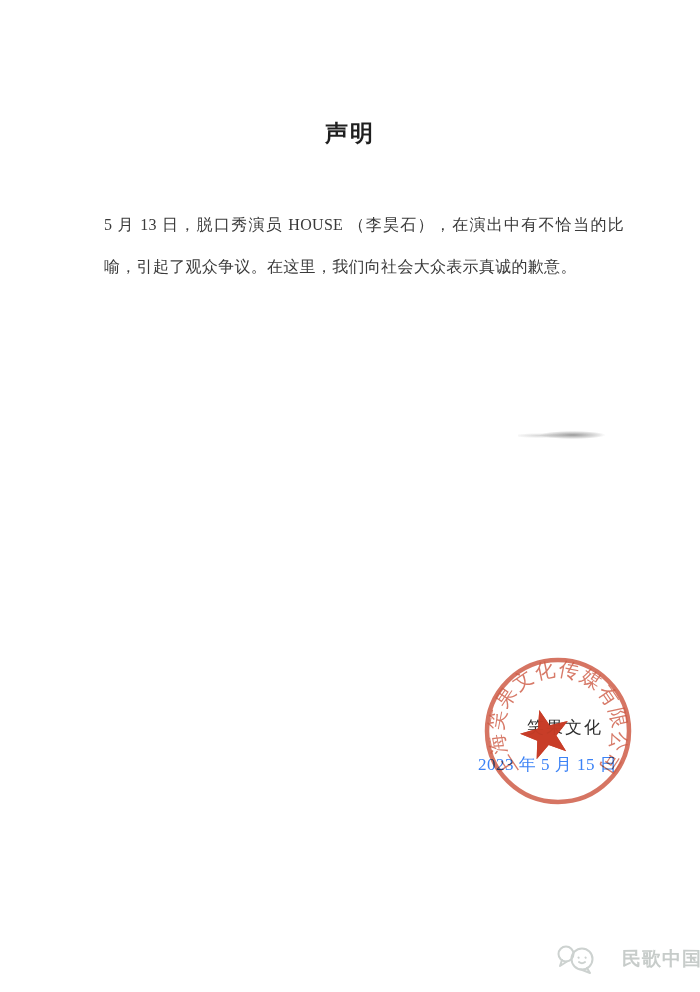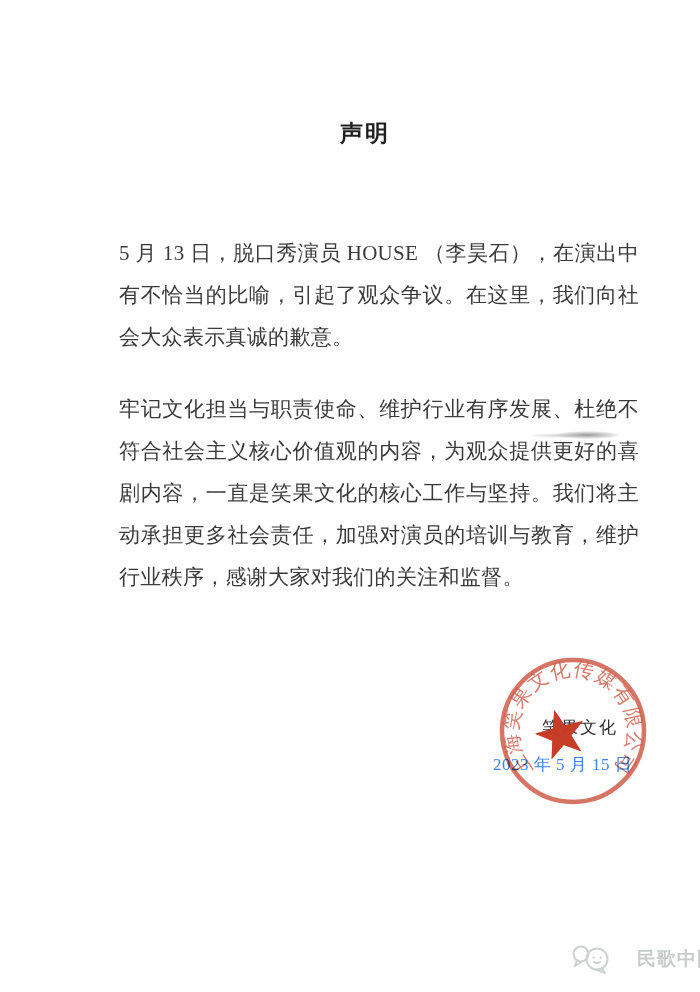--- a/index.html
+++ b/index.html
@@ -3,36 +3,36 @@
 <meta charset="utf-8">
 <style>
   html, body { margin: 0; padding: 0; }
   body {
     width: 700px; height: 992px;
     background: #ffffff;
     position: relative;
     overflow: hidden;
     font-family: "Liberation Serif", "DejaVu Serif", serif;
   }
-  .page { position: absolute; inset: 0; background: #ffffff; margin-left: 15px; }
+  .page { position: absolute; inset: 0; background: #ffffff; }
 
   .title {
     position: absolute;
     top: 118px; left: 0; width: 700px;
     text-align: center;
     font-size: 23px;
     font-weight: bold;
     color: #1f1f1f;
     letter-spacing: 2px;
   }
 
   .body-text {
     position: absolute;
-    left: 104px; top: 232px; width: 520px;
-    font-size: 21px;
+    left: 104px; top: 204px; width: 520px;
+    font-size: 16px;
     letter-spacing: 0.3px;
     color: #3a3a3a;
     line-height: 42px;
     text-align: justify;
     text-justify: inter-ideograph;
   }
   .body-text p { margin: 0 0 30px 0; }
 
   .smudge {
     position: absolute;
@@ -92,21 +92,20 @@
 </style>
 </head>
 <body>
 
 <div class="page">
 
   <div class="title">声明</div>
 
   <div class="body-text">
     <p>5 月 13 日，脱口秀演员 HOUSE （李昊石），在演出中有不恰当的比喻，引起了观众争议。在这里，我们向社会大众表示真诚的歉意。</p>
-    <p>牢记文化担当与职责使命、维护行业有序发展、杜绝不符合社会主义核心价值观的内容，为观众提供更好的喜剧内容，一直是笑果文化的核心工作与坚持。我们将主动承担更多社会责任，加强对演员的培训与教育，维护行业秩序，感谢大家对我们的关注和监督。</p>
   </div>
 
   <div class="smudge"></div>
 
   <div class="signature">笑果文化</div>
 
   <div class="dateline">2023 年 5 月 15 日</div>
 
   <svg class="stamp-svg" viewBox="0 0 200 200">
     <defs>

